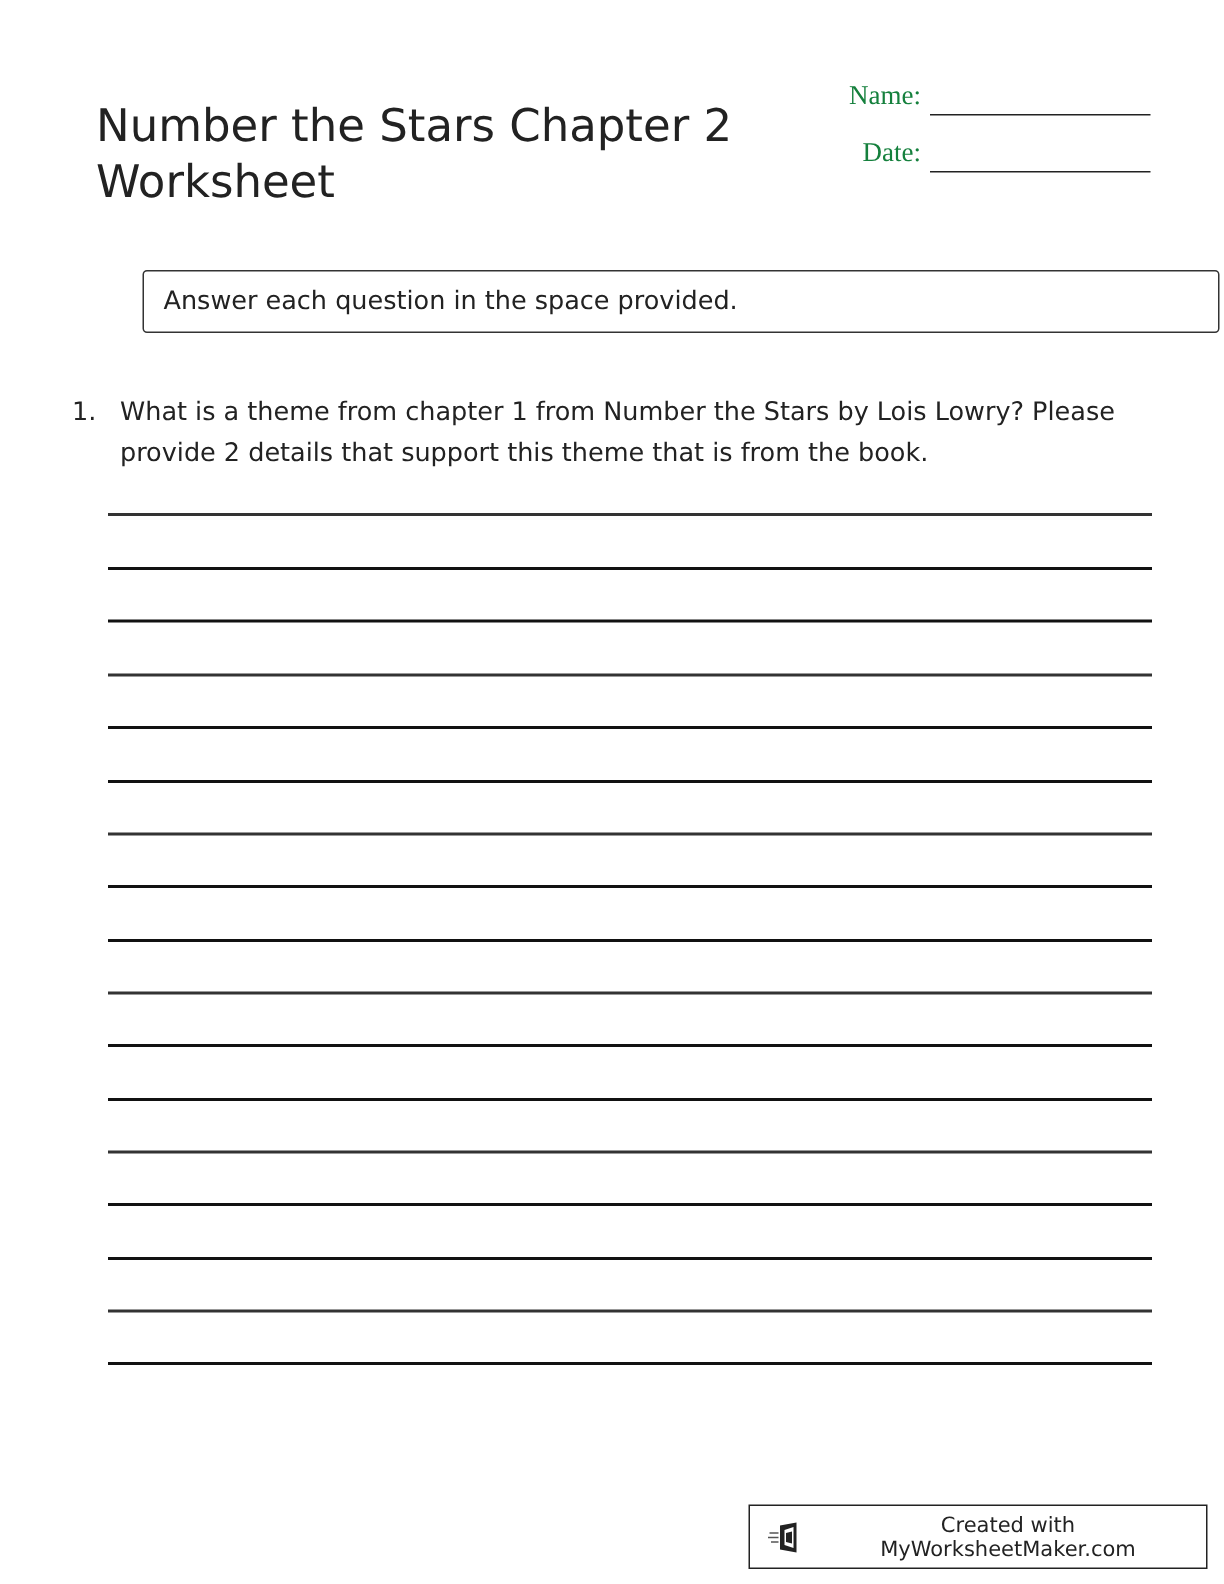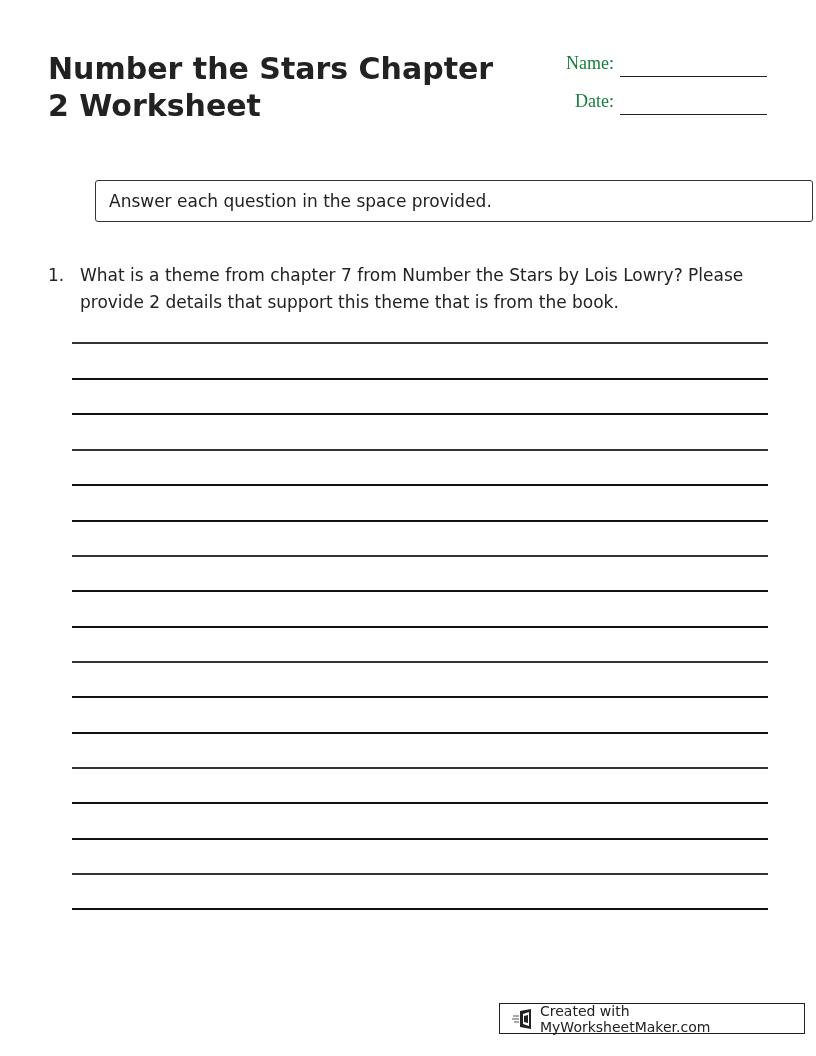--- a/index.html
+++ b/index.html
@@ -1,54 +1,54 @@
 <!DOCTYPE html>
 <html><head>
 <meta charset="utf-8">
 <style>
   html, body { margin:0; padding:0; background:#fff; }
   body { width:816px; height:1056px; position:relative; overflow:hidden;
          font-family:"DejaVu Sans", sans-serif; color:#222; }
   .title { position:absolute; left:48px; top:50px; width:470px;
-           font-size:30px; line-height:37px; color:#222; margin:0; font-weight:bold; }
+           font-size:30px; line-height:37px; color:#222; margin:16px; font-weight:normal; }
   .field { position:absolute; font-family:"Liberation Serif", serif; font-size:18px; color:#15803d; }
   .field-label { position:absolute; right:202px; width:120px; text-align:right; }
   .field-line { position:absolute; left:620px; width:147px; border-bottom:1.5px solid #222; height:0; }
   .instructions { position:absolute; left:48px; top:180px; width:718px; height:42px;
                   border:1px solid #333; border-radius:3px; box-sizing:border-box;
                   font-size:17px; line-height:40px; padding-left:13px; color:#222;margin-left:47px; }
   .question { position:absolute; left:48px; top:262px; width:720px; font-size:17px; line-height:27px; }
   .q-num { position:absolute; left:0; top:0; }
   .q-text { position:absolute; left:32px; top:0; width:690px; }
   .ans-line { position:absolute; left:72px; width:696px; height:0; border-top:2px solid #111; }
   .ans-line.dark { border-top:2.5px solid #333; }
-  .footer { position:absolute; left:499px; top:1003px; width:306px; height:31px;
+  .footer { position:absolute; left:499px; top:1003px; width:306px; height:43px;
             border:1.5px solid #222; box-sizing:border-box; display:flex; align-items:center;
-            font-size:14px; color:#222; }
+            font-size:14px; color:#222;text-align:center; }
   .footer-icon { margin-left:12px; margin-right:6px; width:22px; height:22px; display:inline-block; }
 </style>
 </head>
 <body>
 
 <h1 class="title">Number the Stars Chapter 2 Worksheet</h1>
 
 <div>
   <span class="field field-label" style="top:53px;">Name:</span>
   <div class="field-line" style="top:76px;"></div>
 </div>
 <div>
   <span class="field field-label" style="top:91px;text-align:right;">Date:</span>
   <div class="field-line" style="top:114px;"></div>
 </div>
 
 <div class="instructions">Answer each question in the space provided.</div>
 
 <div class="question">
   <span class="q-num">1.</span>
-  <span class="q-text">What is a theme from chapter 7 from Number the Stars by Lois Lowry? Please provide 2 details that support this theme that is from the book.</span>
+  <span class="q-text">What is a theme from chapter 1 from Number the Stars by Lois Lowry? Please provide 2 details that support this theme that is from the book.</span>
 </div>
 
 <div>
   <div class="ans-line dark" style="top:342px;"></div>
   <div class="ans-line" style="top:378px;"></div>
   <div class="ans-line" style="top:413px;"></div>
   <div class="ans-line dark" style="top:449px;"></div>
   <div class="ans-line" style="top:484px;"></div>
   <div class="ans-line" style="top:520px;"></div>
   <div class="ans-line dark" style="top:555px;"></div>

